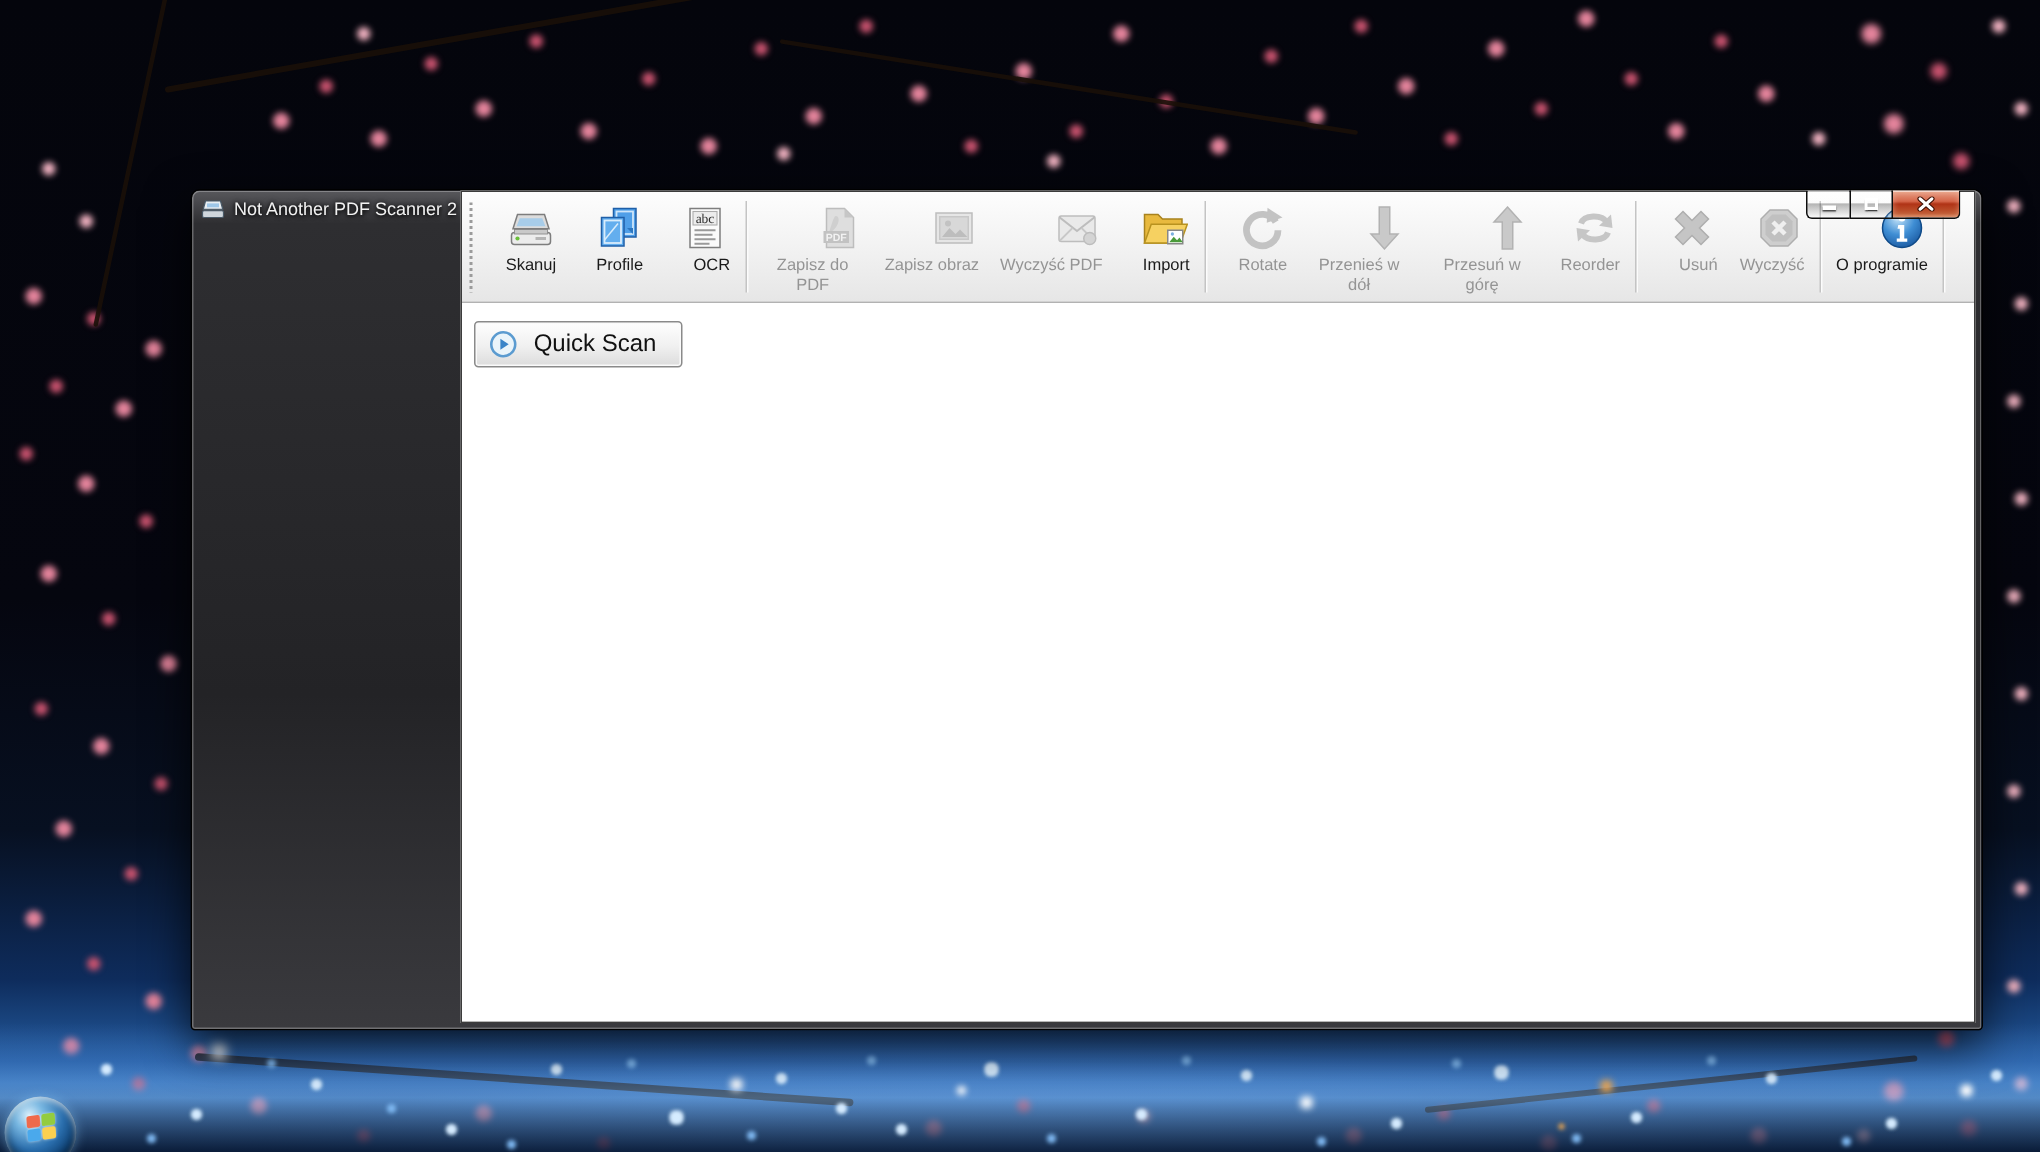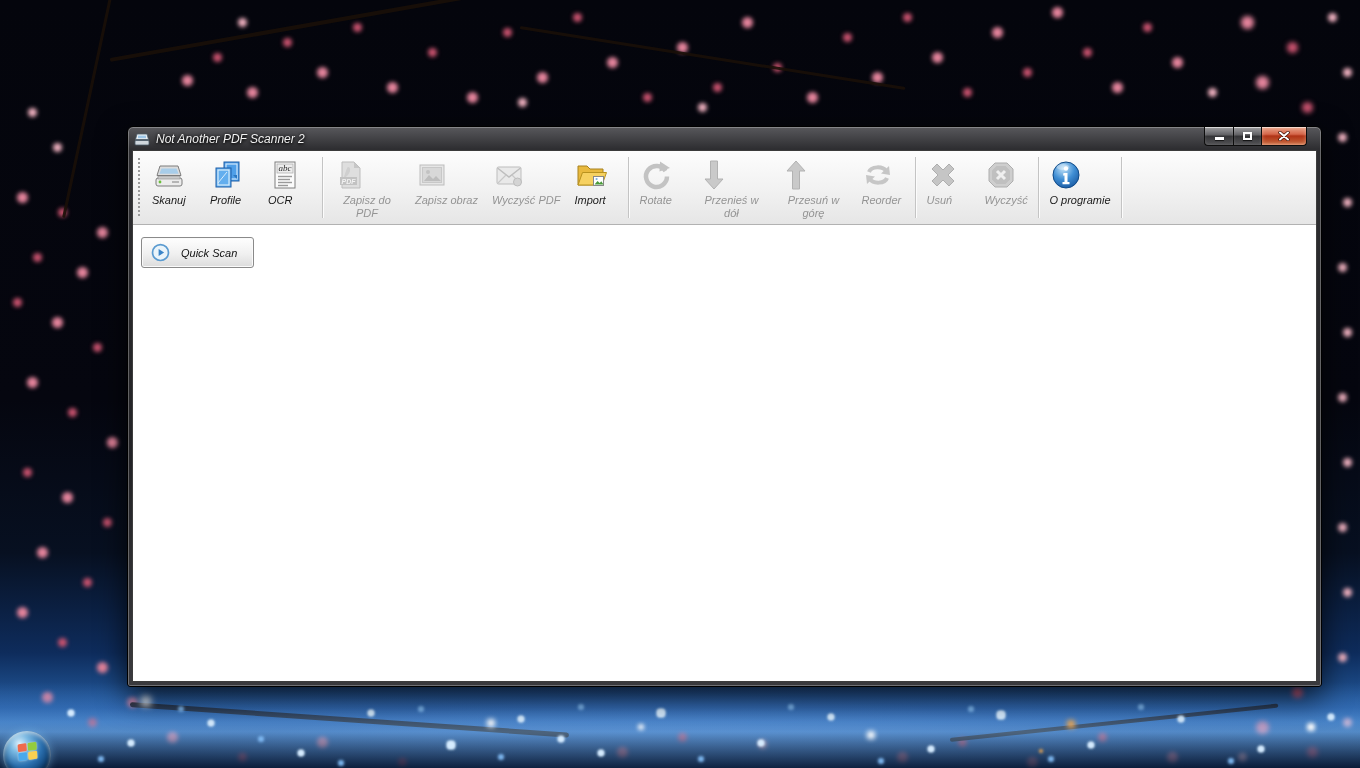--- a/index.html
+++ b/index.html
@@ -59,21 +59,21 @@
     display:flex;align-items:center;justify-content:center;cursor:pointer;}
   .orb-flag{display:grid;grid-template-columns:9px 9px;grid-template-rows:8px 8px;gap:1px;
     transform:rotate(-4deg) skewY(-4deg);margin-bottom:8px;}
   .orb-flag span{border-radius:1.5px;box-shadow:0 0 2px rgba(255,255,255,.6);}
   .p-red{background:#ef6a4c;} .p-green{background:#93cc3f;} .p-blue{background:#4aa9ec;} .p-yellow{background:#fcd050;}
   
   .window{position:absolute;left:127px;top:126px;width:1195px;height:561px;box-sizing:border-box;
     border:1px solid #000;border-radius:6px 6px 3px 3px;padding:0 4px 4px;
     background:linear-gradient(180deg,#58585c 0%,#2e2e31 22px,#232326 60%,#3a3a3e 100%);
     box-shadow:inset 0 0 0 1px rgba(255,255,255,.28),0 10px 30px rgba(0,0,0,.75);
-    display:flex;flex-direction:column;font-style:italic;}
+    display:flex;}
   .titlebar{height:23px;display:flex;align-items:center;gap:6px;padding:0 2px;color:#fff;}
   .titlebar-icon{width:16px;height:16px;flex:0 0 auto;}
   .title-text{font-size:12px;color:#f2f2f2;text-shadow:0 1px 3px #000, 0 0 4px rgba(0,0,0,.8);}
   .caption-buttons{position:absolute;top:0;right:14px;display:flex;}
   .cap{width:29px;height:19px;box-sizing:border-box;border:1px solid #0d0d0d;border-top:none;
     display:flex;align-items:center;justify-content:center;cursor:pointer;
     background:linear-gradient(180deg,rgba(255,255,255,.42),rgba(255,255,255,.12) 45%,rgba(0,0,0,.28) 50%,rgba(255,255,255,.14));
     box-shadow:inset 0 1px 0 rgba(255,255,255,.45), inset 0 0 3px rgba(255,255,255,.15);}
   .cap-min{border-radius:0 0 0 4px;border-right:none;}
   .cap-max{border-radius:0;}
@@ -83,31 +83,31 @@
   .glyph-min{width:9px;height:3px;background:#fff;box-shadow:0 1px 1px rgba(0,0,0,.7);margin-top:5px;}
   .glyph-max{width:9px;height:8px;box-sizing:border-box;border:2px solid #fff;box-shadow:0 1px 1px rgba(0,0,0,.7);}
   .client{flex:1;display:flex;flex-direction:column;background:#fff;border:1px solid #3c3c3c;overflow:hidden;}
   
   .toolbar{height:74px;box-sizing:border-box;flex:0 0 auto;display:flex;align-items:flex-start;
     padding:4px 2px 0 3px;border-bottom:1px solid #b2b2b2;
     background:linear-gradient(180deg,#fdfdfd 0%,#f1f1f1 55%,#e6e6e6 100%);}
   .grip{width:3px;align-self:stretch;margin:3px 4px 6px 2px;
     background-image:repeating-linear-gradient(180deg,#9b9b9b 0 2px,transparent 2px 4px);background-size:2px 100%;
     background-repeat:no-repeat;cursor:grab;}
-  .tbtn{display:flex;flex-direction:column;align-items:flex-start;gap:2px;padding:3px 7px 2px;
+  .tbtn{display:flex;flex-direction:column;align-items:flex-end;gap:2px;padding:3px 7px 2px;
     min-width:44px;border-radius:3px;font-size:11px;color:#1a1a1a;cursor:pointer;}
   .tbtn .ico{width:34px;height:34px;display:flex;align-items:center;justify-content:center;}
   .tbtn .lbl{text-align:center;line-height:1.2;white-space:nowrap;}
   .tbtn.wrap .lbl{white-space:normal;max-width:68px;}
   .tbtn.disabled{color:#949494;cursor:default;}
   .tsep{width:1px;align-self:stretch;margin:2px 3px 6px;background:#c4c4c4;box-shadow:1px 0 0 #fcfcfc;}
   
   .content{flex:1;background:#fff;position:relative;}
   .quick-scan{position:absolute;left:8px;top:12px;display:inline-flex;align-items:center;gap:11px;
-    padding:5px 16px 5px 9px;border:1px solid #8a8a8a;border-radius:3px;font-size:11px;color:#111;
+    padding:5px 16px 5px 9px;border:1px solid #8a8a8a;border-radius:3px;font-size:16px;color:#111;
     background:linear-gradient(180deg,#fefefe 0%,#f0f0f0 55%,#dcdcdc 100%);
     box-shadow:inset 0 0 0 1px #fafafa;cursor:pointer;}
 </style>
 </head>
 <body>
 
 <div class="desktop">
   <span class="petal petals-a"></span>
   <span class="petal petals-b"></span>
   <span class="petal petals-c"></span>

